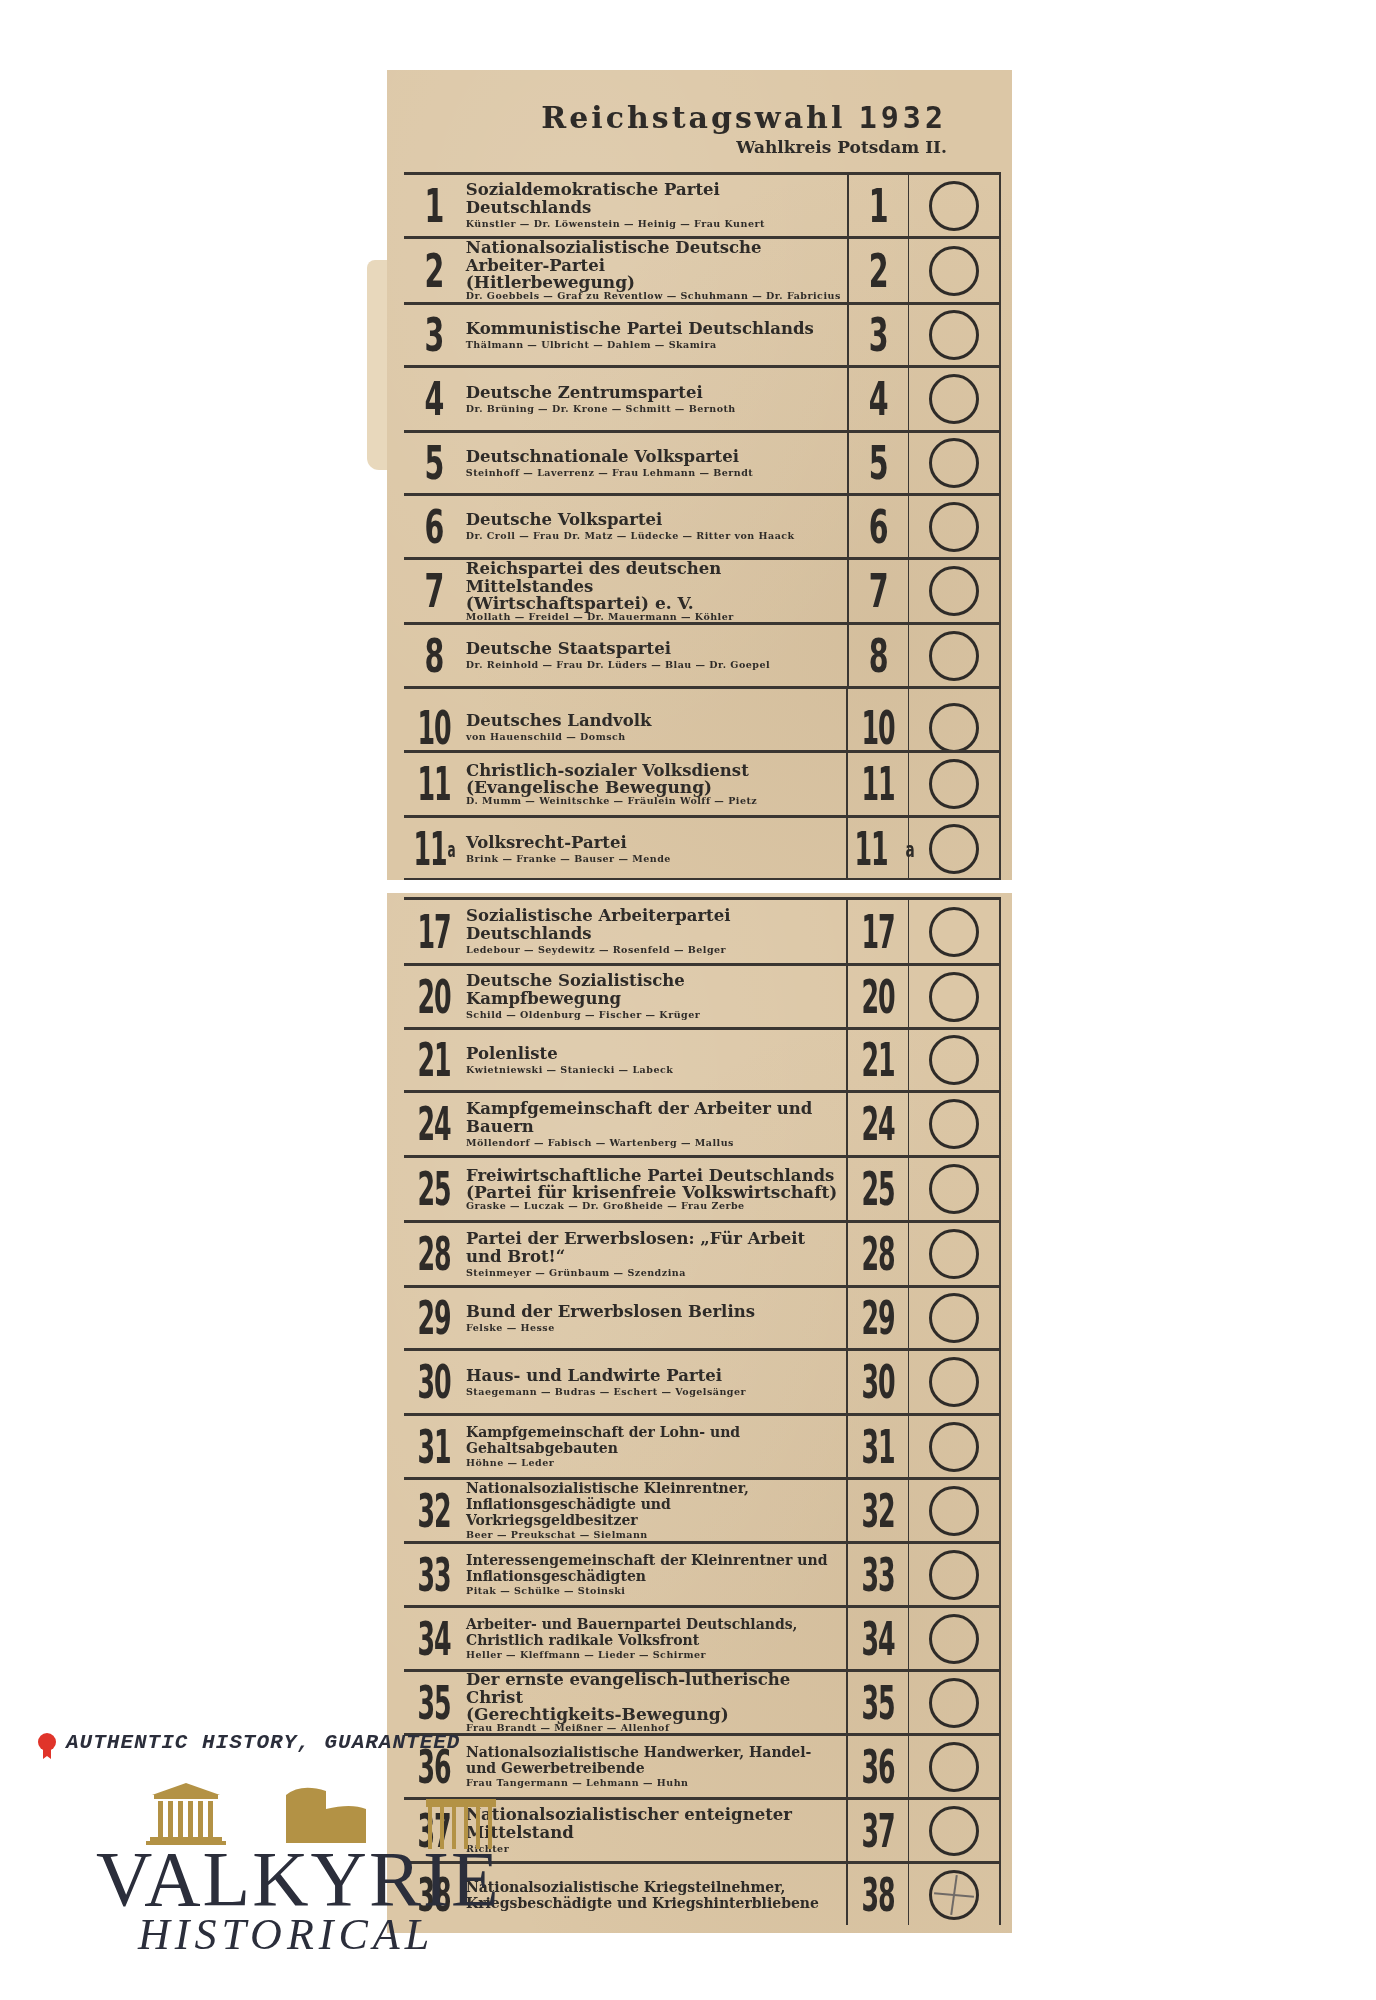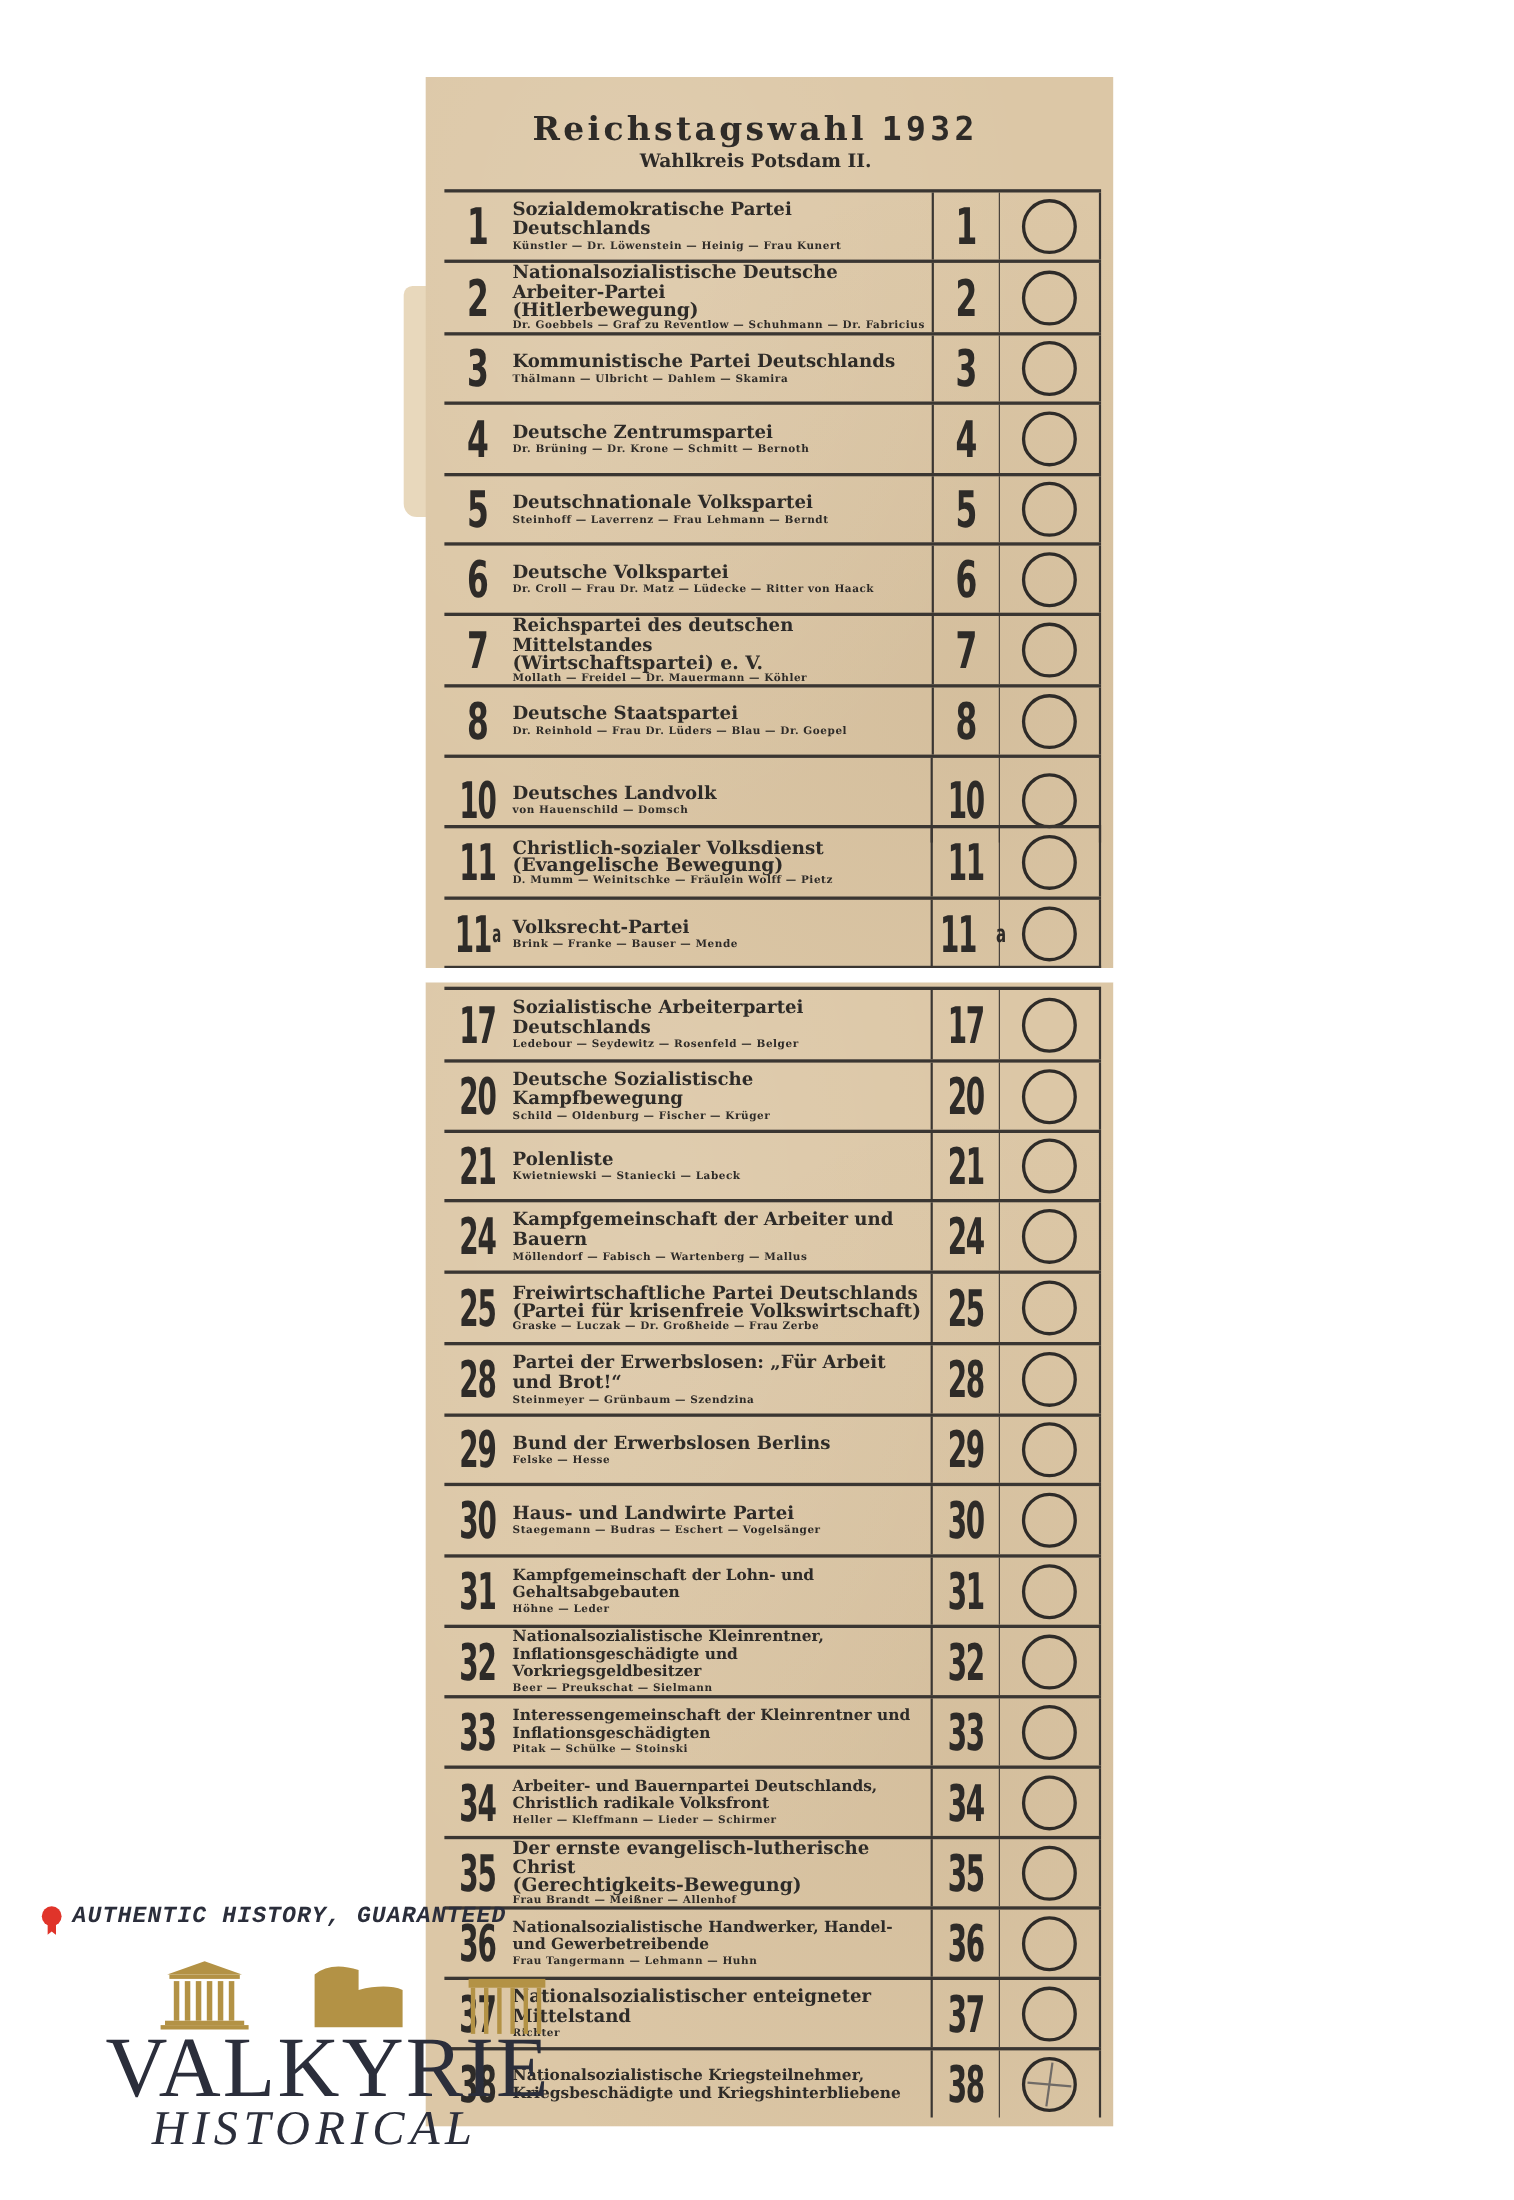--- a/index.html
+++ b/index.html
@@ -8,21 +8,21 @@
   .paper {
     position: absolute; left: 387px; width: 625px;
     background: #dcc7a6;
     background-image: radial-gradient(ellipse at 30% 20%, rgba(255,255,255,0.10), rgba(0,0,0,0) 60%),
                       radial-gradient(ellipse at 80% 70%, rgba(120,90,50,0.08), rgba(0,0,0,0) 60%);
   }
   .paper.top { top: 70px; height: 810px; }
   .paper.bottom { top: 893px; height: 1040px; }
   .torn-strip { position:absolute; left:367px; top:260px; width:22px; height:210px; background:#e8d8bc; border-radius: 8px 0 0 12px; }
 
-  .header { position: absolute; top: 70px; left: 387px; width: 560px; text-align: center; color: #2e2b28; padding-left: 20px; }
+  .header { position: absolute; top: 70px; left: 387px; width: 560px; text-align: right; color: #2e2b28; }
   .title { font-family: "DejaVu Serif", serif; font-weight: bold; font-size: 30px; letter-spacing: 3px; margin-top: 30px; }
   .title .year { font-family: "DejaVu Sans Mono", monospace; letter-spacing: 4px; }
   .subtitle { font-family: "DejaVu Serif", serif; font-weight: bold; font-size: 17px; margin-top: 2px; }
 
   .ballot { position: absolute; left: 404px; width: 597px; }
   .row {
     position: absolute; left: 0; width: 597px;
     border-top: 3px solid #3a3632;
     display: flex; box-sizing: border-box;
   }

